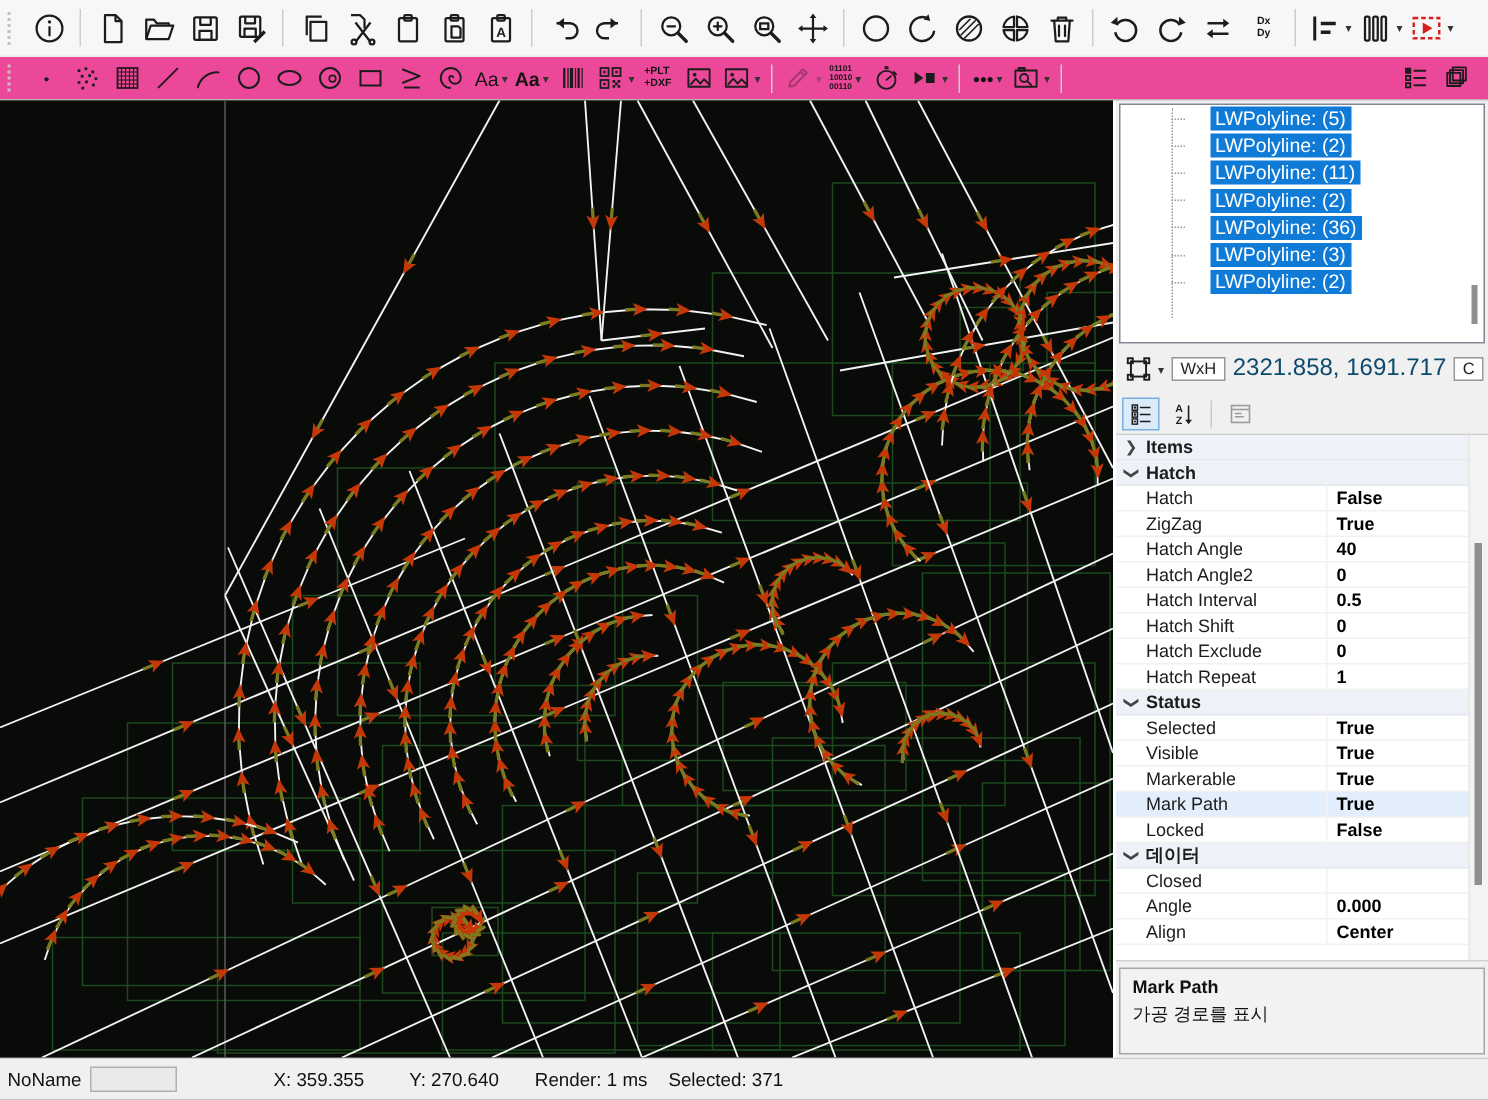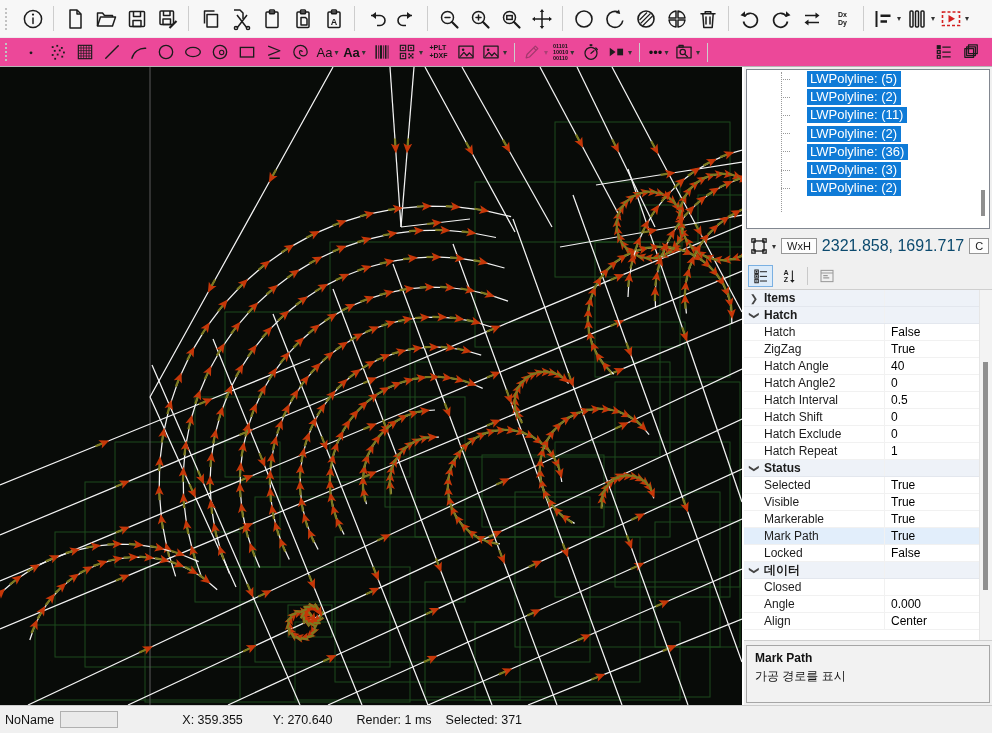--- a/index.html
+++ b/index.html
@@ -53,21 +53,21 @@
   .ssep{width:1px;height:18px;background:#c9c9c9;margin:0 3px}
   
   .grid{position:absolute;top:222px;left:0;right:0;height:352px;background:#fff;border-top:1px solid #cfcfcf;border-bottom:1px solid #cfcfcf;overflow:hidden}
   .prow{display:flex;height:17px;align-items:center;border-bottom:1px solid #f1f1f1;padding-right:14px;font-size:12px}
   .pgroup{background:#eef2f8;font-weight:bold;border-bottom-color:#e3e7ee}
   .psel{background:#e2eefb}
   .chev{width:20px;text-align:center;font-size:10px;color:#a0a0a0;flex:none;font-family:"DejaVu Sans",sans-serif}
   .pgroup .chev{color:#444}
   .chev.down{transform:rotate(90deg)}
   .plabel{width:120px;flex:none;overflow:hidden;white-space:nowrap;color:#1c1c1c}
-  .pvalue{flex:1;font-weight:normal;border-left:1px solid #f1f1f1;padding-left:6px;overflow:hidden;white-space:nowrap;height:100%;display:flex;align-items:center;color:#000}
+  .pvalue{flex:1;font-weight:bold;border-left:1px solid #f1f1f1;padding-left:6px;overflow:hidden;white-space:nowrap;height:100%;display:flex;align-items:center;color:#000}
   .track{position:absolute;right:0;top:0;bottom:0;width:13px;background:#f3f3f3;border-left:1px solid #e6e6e6}
   .grid .vthumb{right:4px;top:72px;width:5px;height:228px}
   
   .desc{position:absolute;top:578px;left:2px;right:2px;height:58px;border:1px solid #a6a6a6;background:#f2f2f2;padding:5px 8px}
   .desc .t{font-weight:bold;font-size:12px}
   .desc .b{font-size:12px;margin-top:3px}
   
   .statusbar{height:28px;border-top:1px solid #cdcdcd;background:#f0f0f0;display:flex;align-items:center;font-size:12.5px}
   .sb-name{font-weight:normal;margin-left:5px}
   .sb-input{width:58px;height:17px;border:1px solid #b0b0b0;background:#eaeaea;margin-left:6px}

